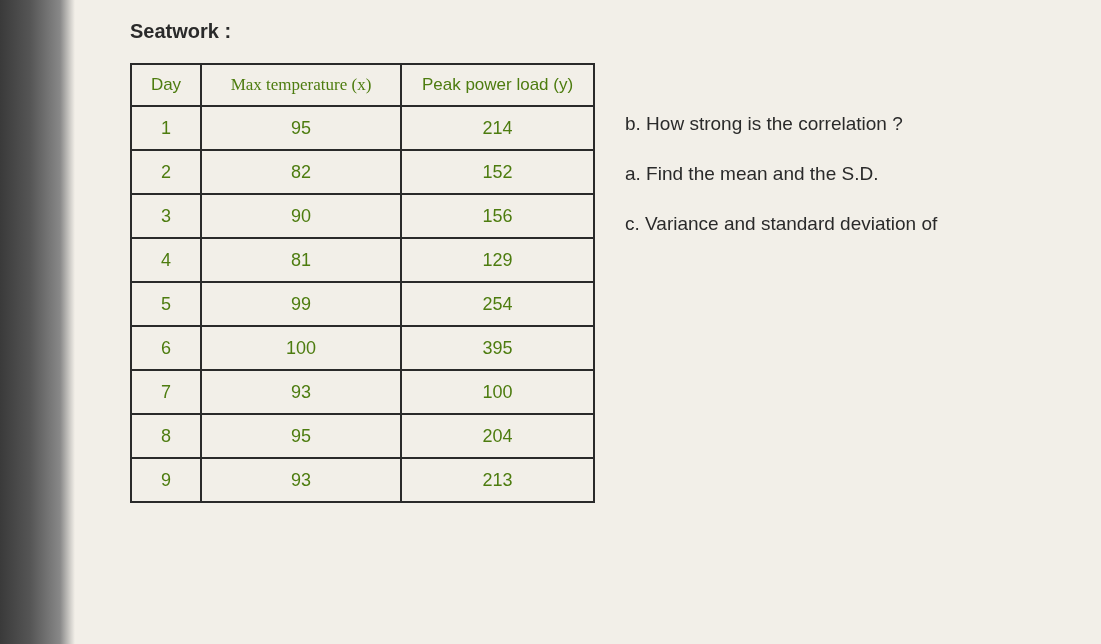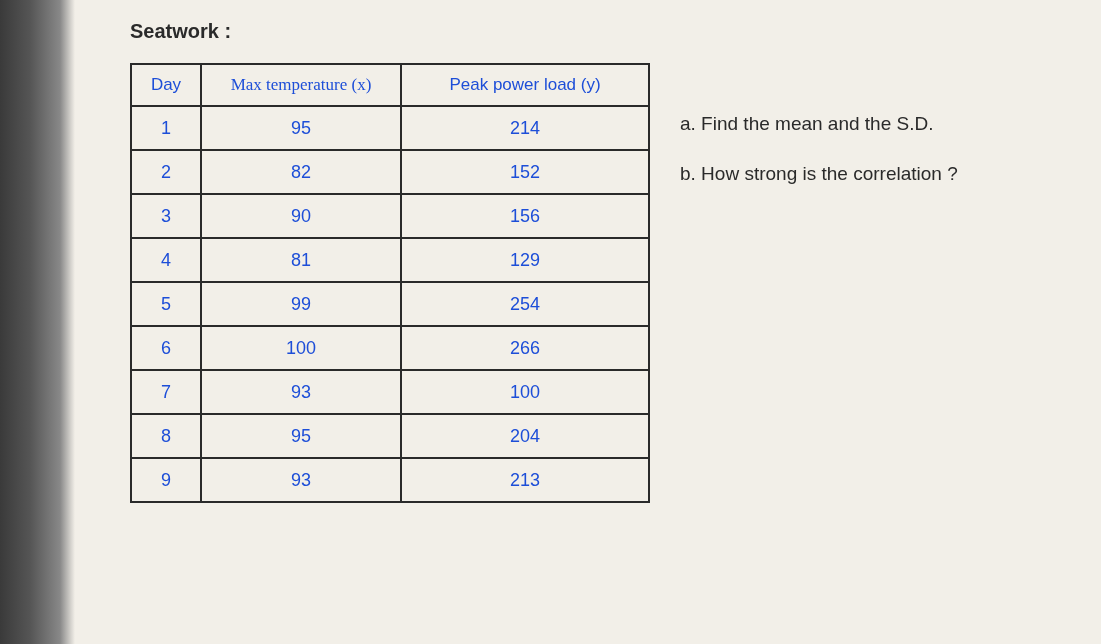--- a/index.html
+++ b/index.html
@@ -42,42 +42,42 @@
     }
     .content {
       display: flex;
       gap: 30px;
     }
     .table-wrap {
       margin-left: 30px;
     }
     table {
       border-collapse: collapse;
-      color: #1d4ed8;
+      color: #4d7c0f;
     }
     th, td {
       border: 2px solid #2a2a2a;
       padding: 8px 12px;
       text-align: center;
       font-weight: normal;
       font-size: 18px;
     }
     th {
       font-size: 17px;
       padding: 10px 12px;
     }
     .col-day {
       width: 70px;
     }
     .col-x {
       width: 200px;
       font-family: Liberation Serif, serif;
     }
     .col-y {
-      width: 248px;
+      width: 193px;
     }
     td {
       height: 44px;
     }
     .questions {
       padding-top: 40px;
       color: #2a2a2a;
       font-size: 19px;
       line-height: 2.2;
     }
@@ -128,21 +128,21 @@
             <td>129</td>
           </tr>
           <tr>
             <td>5</td>
             <td>99</td>
             <td>254</td>
           </tr>
           <tr>
             <td>6</td>
             <td>100</td>
-            <td>266</td>
+            <td>395</td>
           </tr>
           <tr>
             <td>7</td>
             <td>93</td>
             <td>100</td>
           </tr>
           <tr>
             <td>8</td>
             <td>95</td>
             <td>204</td>
@@ -150,17 +150,18 @@
           <tr>
             <td>9</td>
             <td>93</td>
             <td>213</td>
           </tr>
         </tbody>
       </table>
     </div>
 
     <div class="questions">
+      <div>b. How strong is the correlation ?</div>
       <div>a. Find the mean and the S.D.</div>
-      <div>b. How strong is the correlation ?</div>
+      <div>c. Variance and standard deviation of</div>
     </div>
   </div>
 </div>
 
 </body></html>

